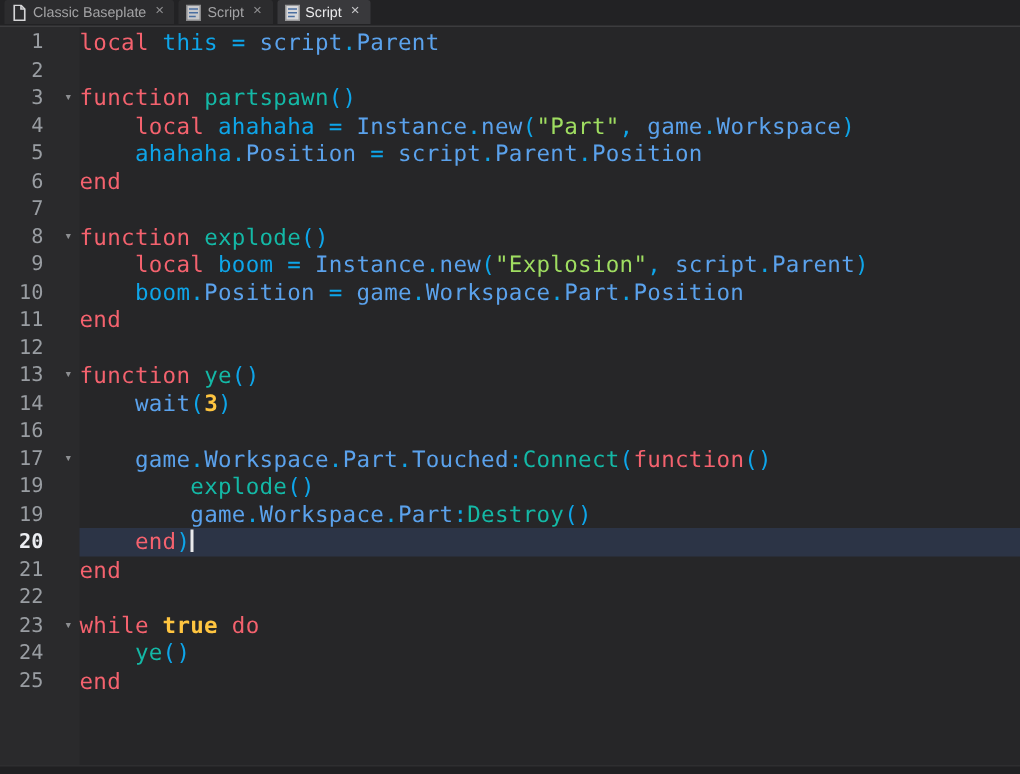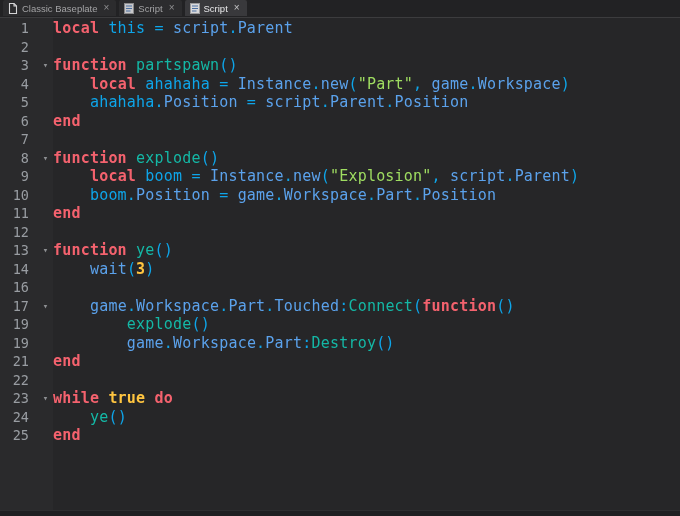--- a/index.html
+++ b/index.html
@@ -82,21 +82,21 @@
   .code {
     flex: 1;
     white-space: pre;
     font-size: 15px;
     letter-spacing: 0.2px;
     line-height: 18.5px;
     color: #c9cdd2;
   }
   .code-line.current .code { background: #2c3446; }
   .code-line.current .ln { color: #eceef2; font-weight: bold; }
-  .tk-kw  { color: #f4626e; font-weight: bold; }
+  .tk-kw  { color: #f4626e; font-weight: normal; }
   .tk-bi  { color: #5ba2ec; }
   .tk-fn  { color: #14b8a6; }
   .tk-str { color: #9fdd61; }
   .tk-num { color: #ffc540; font-weight: bold; }
   .tk-df  { color: #0ea5e9; }
   .caret {
     display: inline-block;
     width: 2px;
     height: 15px;
     background: #e9e9eb;
@@ -243,20 +243,25 @@
         <div class="code-line">
           <span class="ln">19</span>
           <span class="fold"></span>
           <span class="code"><span class="tk-df">        </span><span class="tk-fn">explode</span><span class="tk-df">()</span></span>
         </div>
         <div class="code-line">
           <span class="ln">19</span>
           <span class="fold"></span>
           <span class="code"><span class="tk-df">        </span><span class="tk-bi">game</span><span class="tk-df">.</span><span class="tk-bi">Workspace</span><span class="tk-df">.</span><span class="tk-bi">Part</span><span class="tk-df">:</span><span class="tk-fn">Destroy</span><span class="tk-df">()</span></span>
         </div>
+        <div class="code-line current">
+          <span class="ln">20</span>
+          <span class="fold"></span>
+          <span class="code"><span class="tk-df">    </span><span class="tk-kw">end</span><span class="tk-df">)</span><span class="caret"></span></span>
+        </div>
         <div class="code-line">
           <span class="ln">21</span>
           <span class="fold"></span>
           <span class="code"><span class="tk-kw">end</span></span>
         </div>
         <div class="code-line">
           <span class="ln">22</span>
           <span class="fold"></span>
           <span class="code"></span>
         </div>

